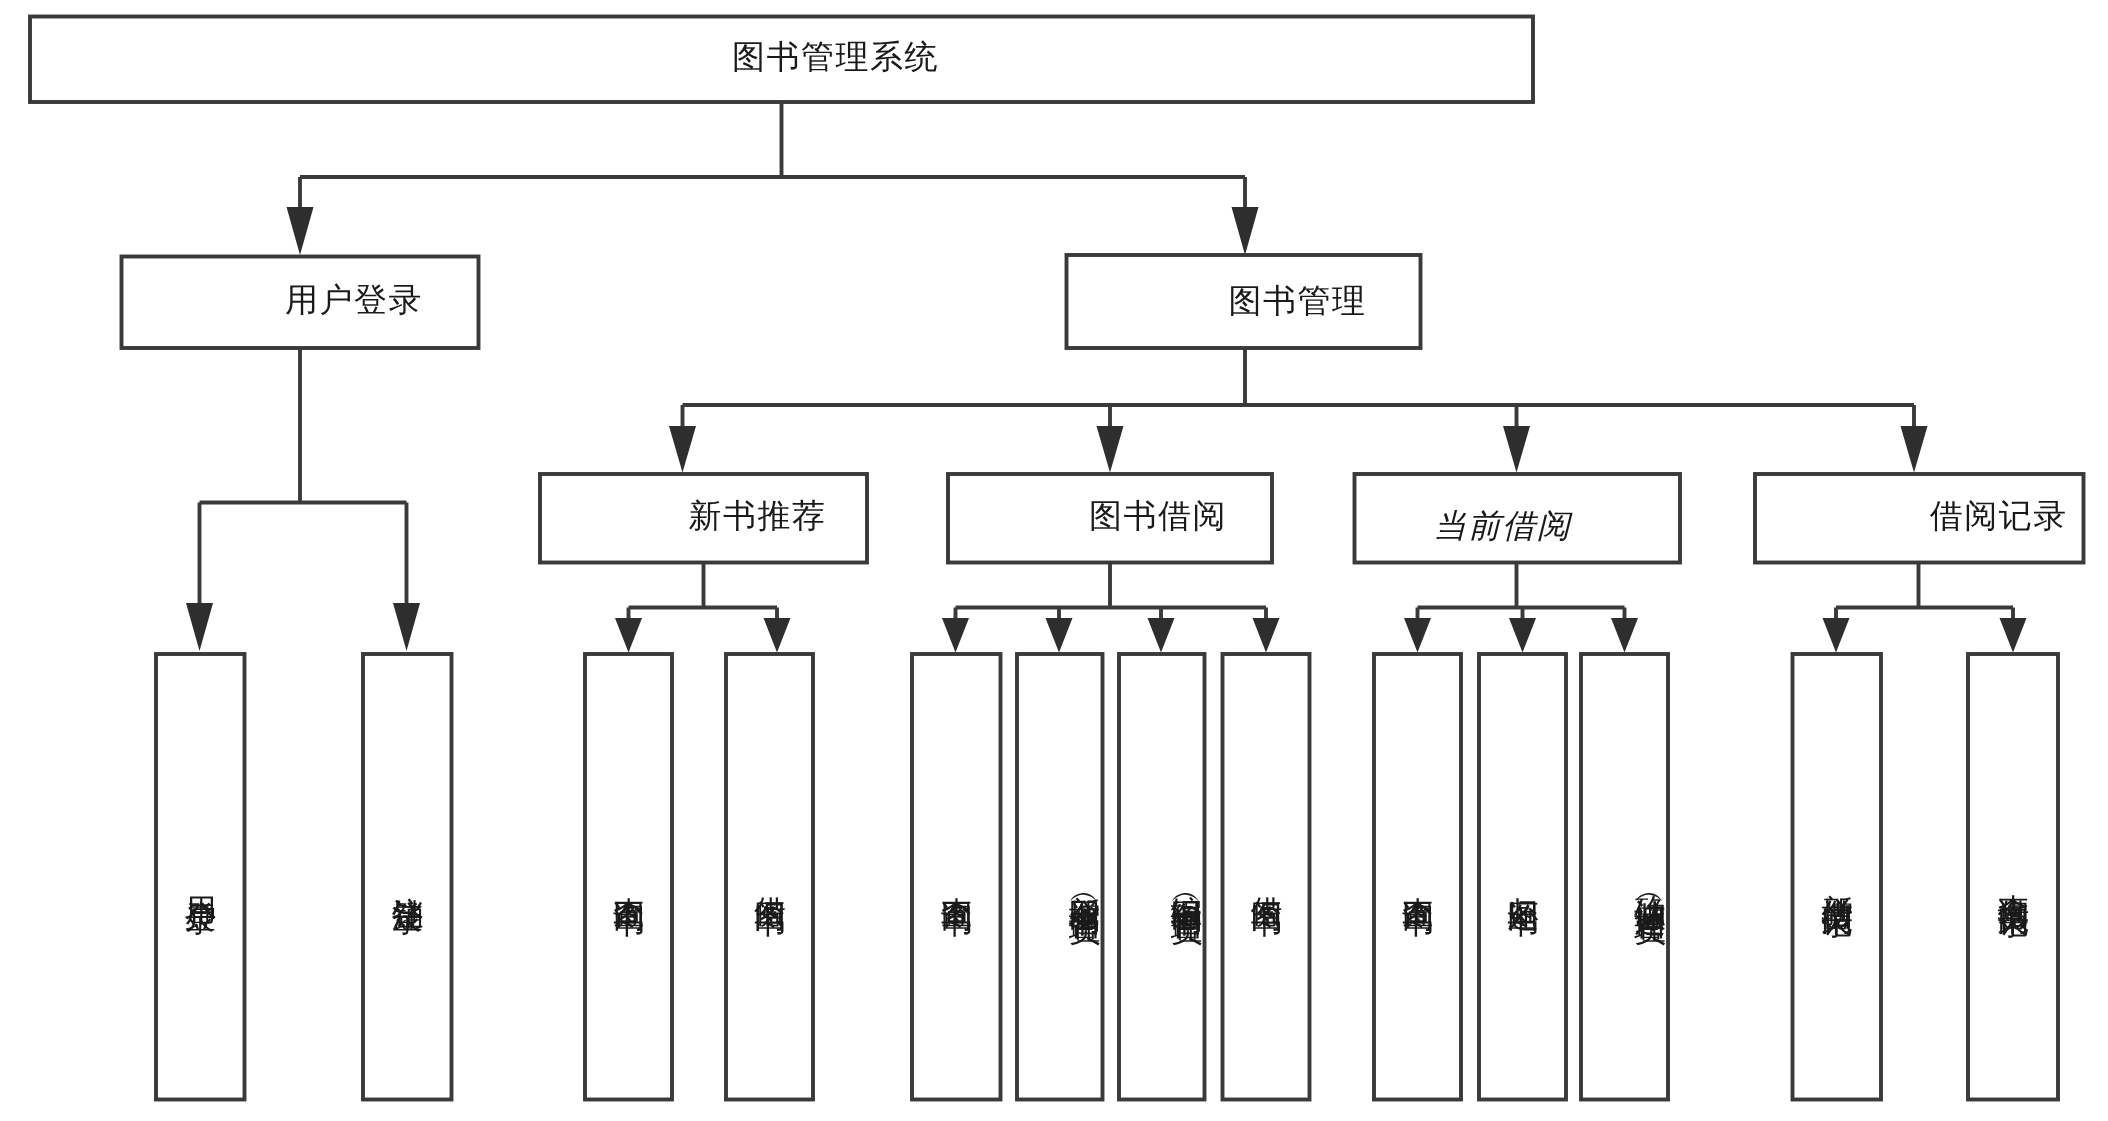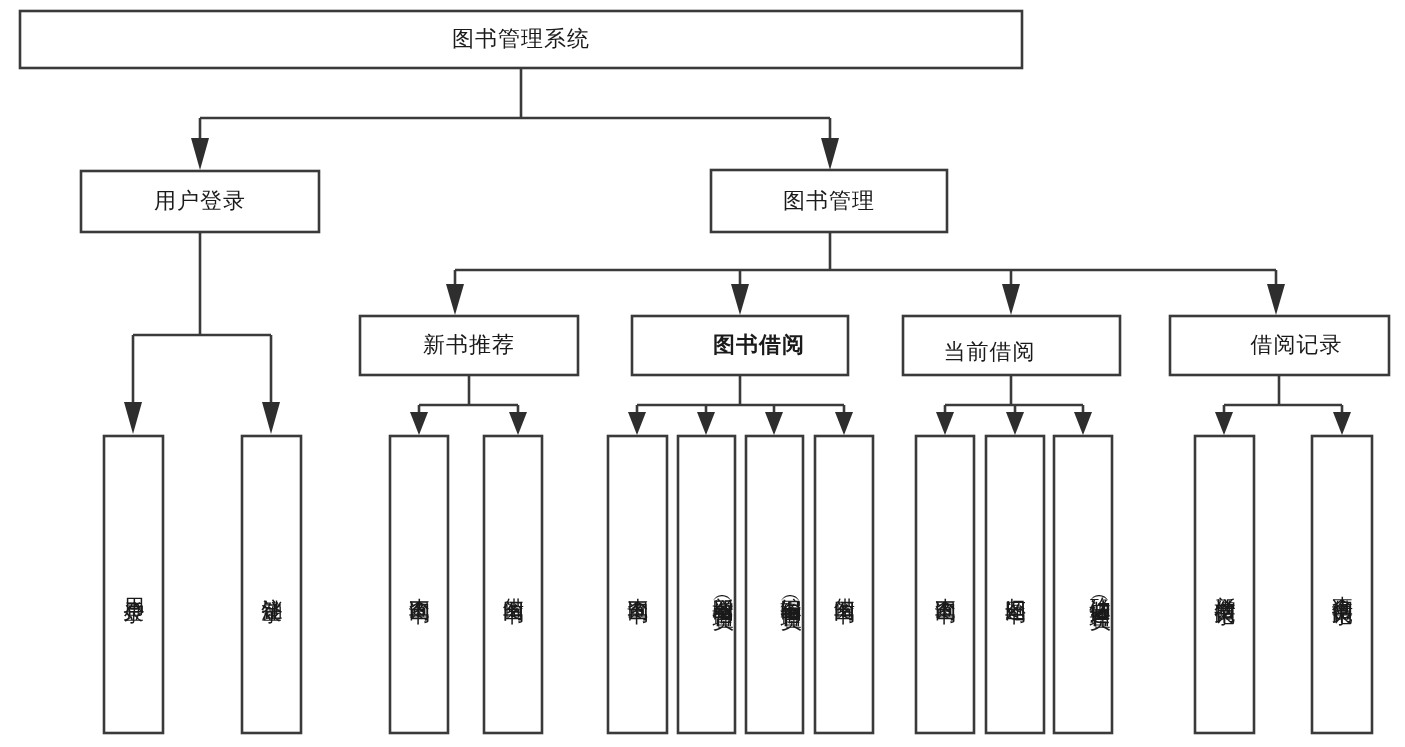--- a/index.html
+++ b/index.html
@@ -43,20 +43,21 @@
     position: absolute;
     display: flex;
     align-items: center;
     justify-content: center;
     color: #1a1a1a;
     font-size: 22px;
     line-height: 1.1;
     letter-spacing: 1px;
     white-space: nowrap;
     pointer-events: none;
+    margin-left: 36px;
   }
   .v-label {
     position: absolute;
     display: flex;
     align-items: center;
     justify-content: center;
     color: #1a1a1a;
     font-size: 21px;
     line-height: 1.18;
     writing-mode: vertical-rl;
@@ -186,22 +187,22 @@
     <rect class="node-box" x="1195" y="436" width="59" height="297"></rect>
     <rect class="node-box" x="1312" y="436" width="60" height="297"></rect>
   </svg>
 
   <div class="h-label" style="left:20px; top:11px; width:1002px; height:57px;">图书管理系统</div>
 
   <div class="h-label" style="left:81px; top:171px; width:238px; height:61px;">用户登录</div>
   <div class="h-label" style="left:711px; top:170px; width:236px; height:62px;font-family:Liberation Serif, serif;">图书管理</div>
 
   <div class="h-label" style="left:360px; top:316px; width:218px; height:59px;text-align:right;">新书推荐</div>
-  <div class="h-label" style="left:651px; top:316px; width:216px; height:59px;font-weight:bold;">图书借阅</div>
-  <div class="h-label" style="left:881px; top:316px; width:217px; height:72px;">当前借阅</div>
+  <div class="h-label" style="left:628px; top:316px; width:216px; height:59px;">图书借阅</div>
+  <div class="h-label" style="left:857px; top:316px; width:217px; height:72px;font-style:italic;">当前借阅</div>
   <div class="h-label" style="left:1170px; top:316px; width:219px; height:59px;padding-left:17px;">借阅记录</div>
 
   <div class="v-label" style="left:104px; top:436px; width:59px; height:297px;">用户登录</div>
   <div class="v-label" style="left:242px; top:436px; width:59px; height:297px;">注销登录</div>
 
   <div class="v-label" style="left:390px; top:436px; width:58px; height:297px;">查询图书</div>
   <div class="v-label" style="left:484px; top:436px; width:58px; height:297px;">借阅图书</div>
 
   <div class="v-label" style="left:608px; top:436px; width:59px; height:297px;">查询图书</div>
   <div class="v-label start" style="left:678px; top:436px; width:57px; height:297px;">新增图书（管理员）</div>

